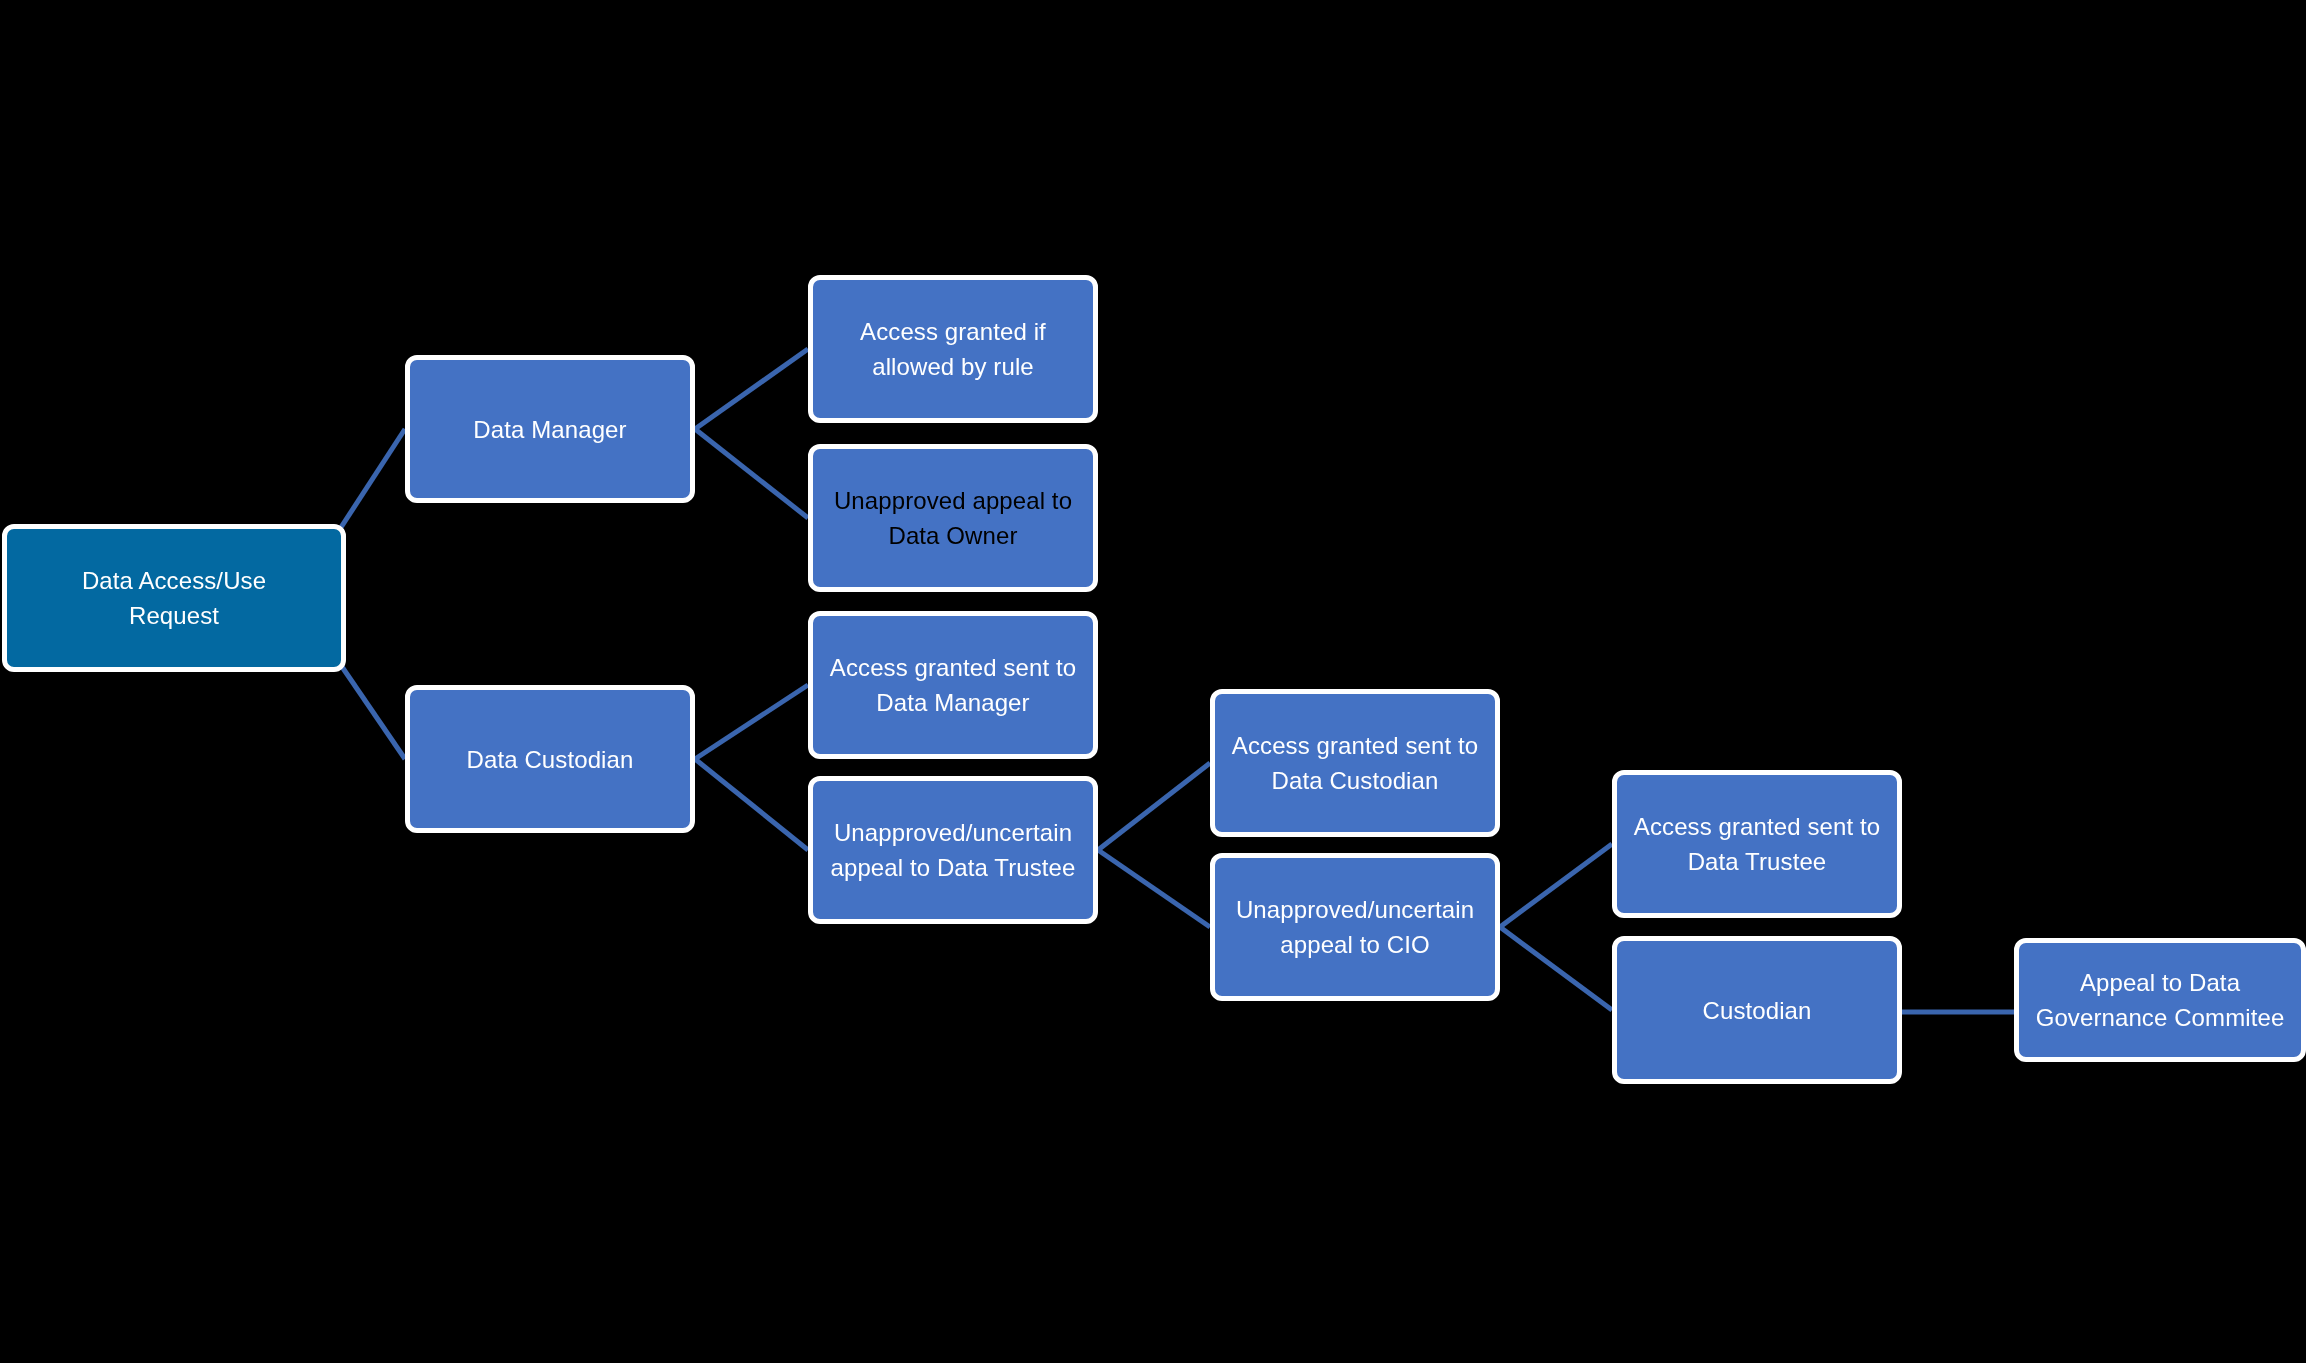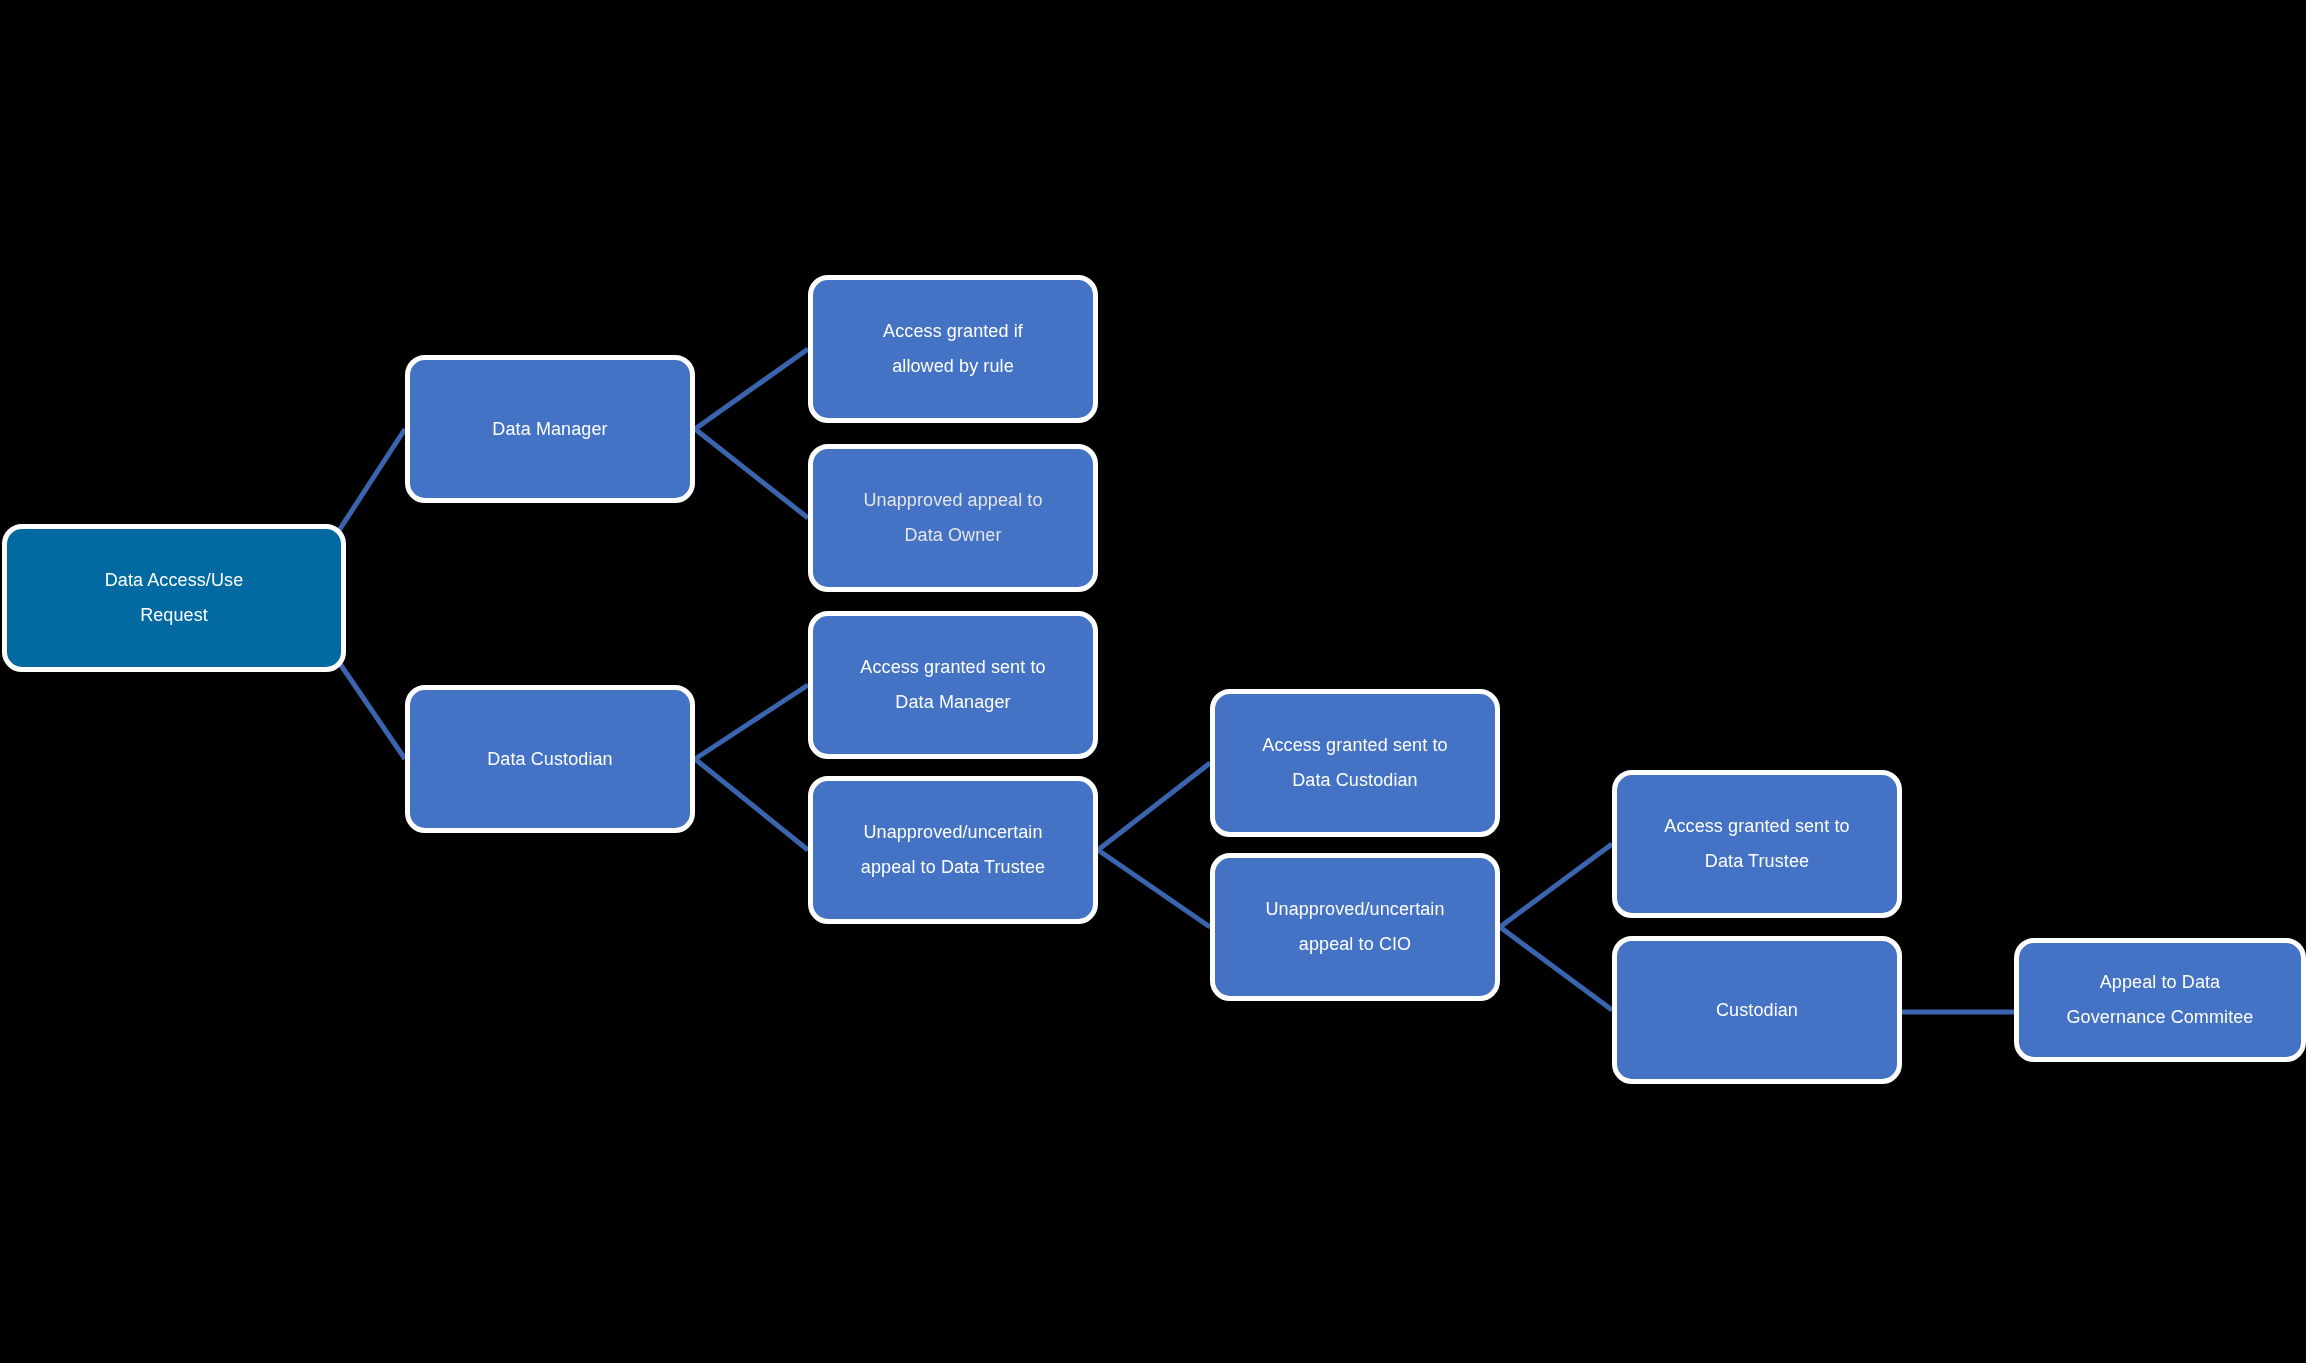--- a/index.html
+++ b/index.html
@@ -21,27 +21,27 @@
     top: 0;
     width: 2306px;
     height: 1363px;
     pointer-events: none;
   }
   .node {
     position: absolute;
     box-sizing: border-box;
     background: #4472C4;
     border: 5px solid #FFFFFF;
-    border-radius: 20px;
+    border-radius: 12px;
     display: flex;
     align-items: center;
     justify-content: center;
     text-align: center;
     color: #FFFFFF;
-    font-size: 18px;
+    font-size: 24px;
     line-height: 35px;
     letter-spacing: 0.1px;
     padding: 4px 10px;
     z-index: 2;
   }
   .node-label {
     display: block;
     width: 100%;
     white-space: pre-line;
   }
@@ -68,21 +68,21 @@
         <span class="node-label">Data Access/Use
 Request</span>
       </div>
       <div class="node" style="left: 405px; top: 355px; width: 290px; height: 148px; background: rgb(68, 114, 196); border-color: rgb(255, 255, 255); color: rgb(255, 255, 255);">
         <span class="node-label">Data Manager</span>
       </div>
       <div class="node" style="left: 808px; top: 275px; width: 290px; height: 148px; background: rgb(68, 114, 196); border-color: rgb(255, 255, 255); color: rgb(255, 255, 255);">
         <span class="node-label">Access granted if
 allowed by rule</span>
       </div>
-      <div class="node" style="left: 808px; top: 444px; width: 290px; height: 148px; background: rgb(68, 114, 196); border-color: rgb(255, 255, 255); color: #e5e5e5;">
+      <div class="node" style="left: 808px; top: 444px; width: 290px; height: 148px; background: rgb(68, 114, 196); border-color: rgb(255, 255, 255); color: #000000;">
         <span class="node-label">Unapproved appeal to
 Data Owner</span>
       </div>
       <div class="node" style="left: 405px; top: 685px; width: 290px; height: 148px; background: rgb(68, 114, 196); border-color: rgb(255, 255, 255); color: rgb(255, 255, 255);">
         <span class="node-label">Data Custodian</span>
       </div>
       <div class="node" style="left: 808px; top: 611px; width: 290px; height: 148px; background: rgb(68, 114, 196); border-color: rgb(255, 255, 255); color: rgb(255, 255, 255);">
         <span class="node-label">Access granted sent to
 Data Manager</span>
       </div>

